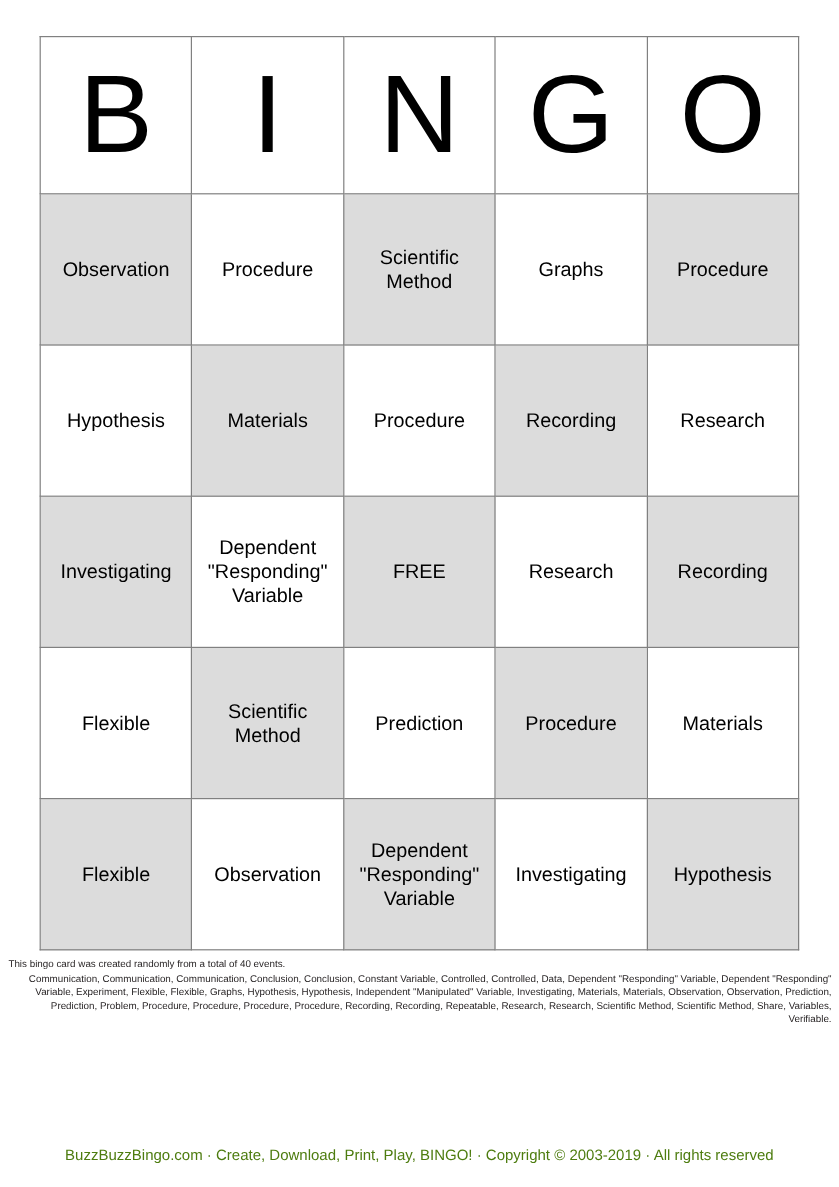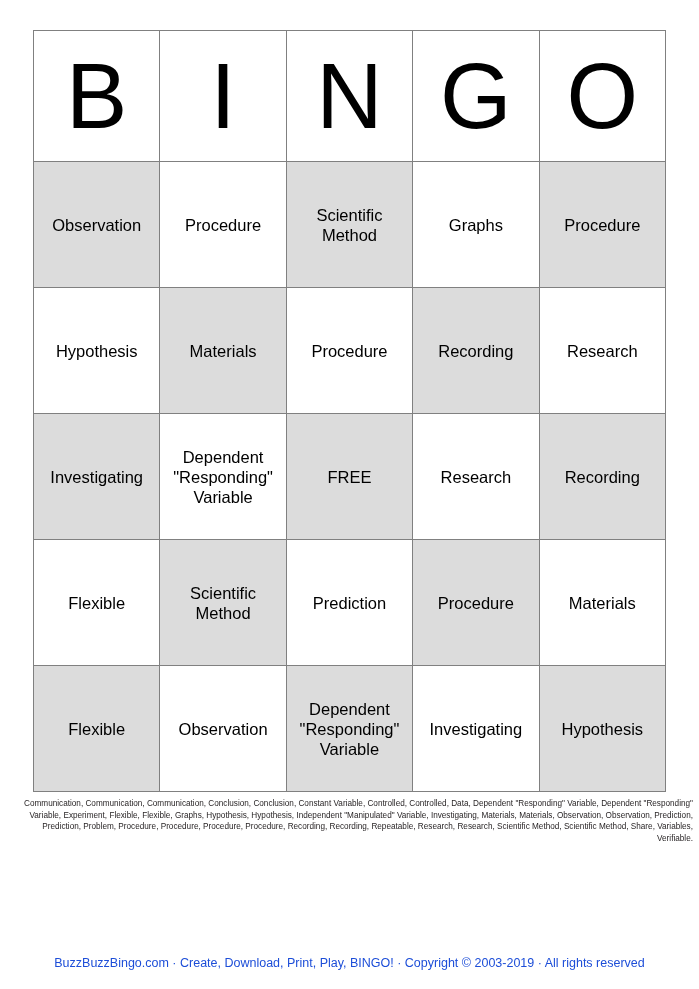--- a/index.html
+++ b/index.html
@@ -93,21 +93,21 @@
 
   
   #footer {
     position: absolute;
     left: 0;
     top: 955px;
     width: 699px;
     text-align: center;
     font-size: 12.5px;
     line-height: 16px;
-    color: #1d4ed8;
+    color: #4d7c0f;
   }
 </style>
 </head>
 <body>
 
 <div id="card-root">
 
   <table class="bingo-table">
     <tbody>
       <tr class="header-row">
@@ -214,18 +214,19 @@
           <span class="cell-text">Investigating</span>
         </td>
         <td class="shaded">
           <span class="cell-text">Hypothesis</span>
         </td>
       </tr>
     </tbody>
   </table>
 
   <div id="fineprint">
+    <div class="fp-intro">This bingo card was created randomly from a total of 40 events.</div>
     <div class="fp-events">Communication, Communication, Communication, Conclusion, Conclusion, Constant Variable, Controlled, Controlled, Data, Dependent "Responding" Variable, Dependent "Responding" Variable, Experiment, Flexible, Flexible, Graphs, Hypothesis, Hypothesis, Independent "Manipulated" Variable, Investigating, Materials, Materials, Observation, Observation, Prediction, Prediction, Problem, Procedure, Procedure, Procedure, Procedure, Recording, Recording, Repeatable, Research, Research, Scientific Method, Scientific Method, Share, Variables, Verifiable.</div>
   </div>
 
   <div id="footer">BuzzBuzzBingo.com · Create, Download, Print, Play, BINGO! · Copyright © 2003-2019 · All rights reserved</div>
 
 </div>
 
 </body></html>

